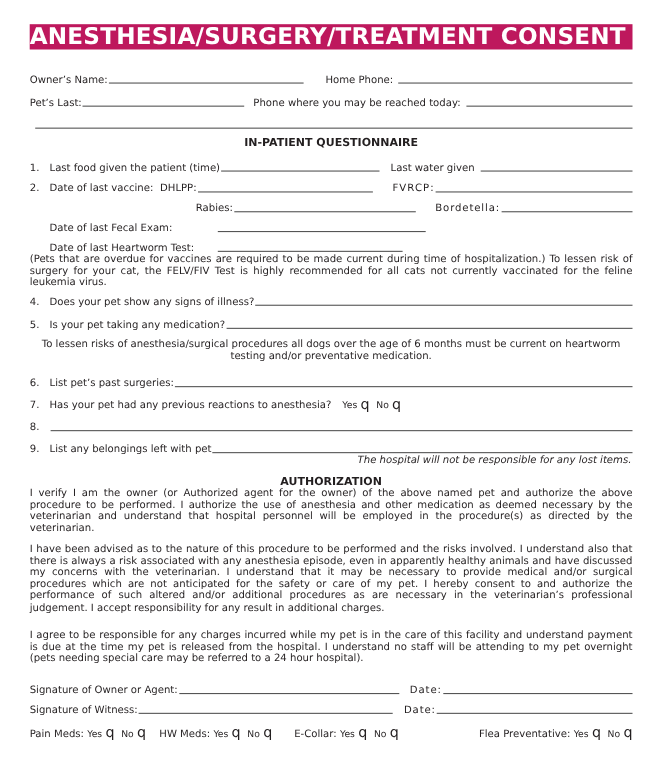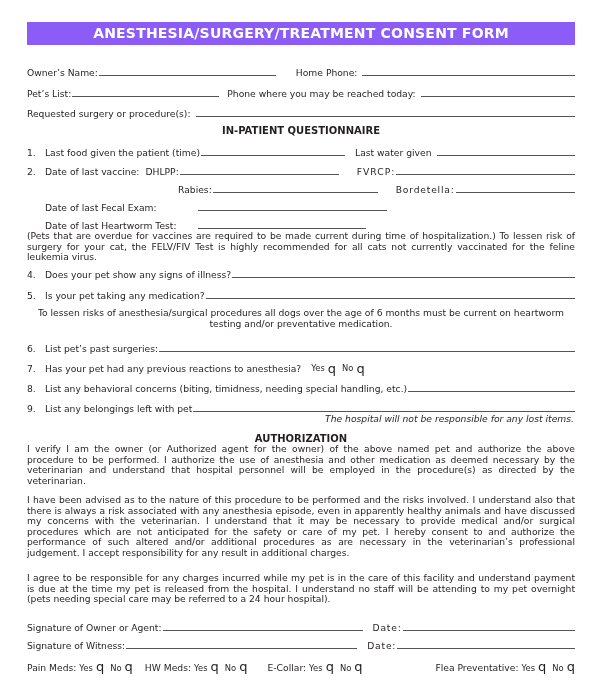--- a/index.html
+++ b/index.html
@@ -1,21 +1,21 @@
 <!DOCTYPE html>
 <html><head>
   <meta charset="utf-8">
   <style>
     html, body { margin: 0; padding: 0; background: #ffffff; }
     body { width: 600px; height: 700px; position: relative; overflow: hidden;
            font-family: "DejaVu Sans", sans-serif; color: #231f20; font-size: 9.2px; }
     .abs { position: absolute; white-space: nowrap; }
     .title-bar { position: absolute; left: 27px; top: 22px; width: 548px; height: 23px;
-                 background: #8b5cf6; color: #ffffff; font-weight: bold; font-size: 14px;
-                 text-align: center; line-height: 23px; letter-spacing: 0.2px; }
+                 background: #be185d; color: #ffffff; font-weight: bold; font-size: 21px;
+                 line-height: 23px; letter-spacing: 0.2px; }
     .row { position: absolute; left: 27px; width: 548px; height: 12px; display: flex; align-items: flex-end; }
     .lbl { white-space: nowrap; line-height: 11px; }
     .line { flex: 1; border-bottom: 1px solid #555; height: 0; margin-bottom: 2px; margin-left: 1px; }
     .fixed-line { border-bottom: 1px solid #555; height: 0; margin-bottom: 2px; margin-left: 1px; }
     .num { display: inline-block; width: 18px; }
     .section-title { position: absolute; left: 27px; width: 548px; text-align: center;
                      font-weight: bold; font-size: 10px; }
     .para { position: absolute; left: 27px; width: 548px; text-align: justify; line-height: 10.6px; font-size: 9.2px; }
     .para-last { text-align-last: left; }
     .chk { font-size: 13px; font-weight: normal; margin: 0 6px 0 3px; line-height: 10px; }
@@ -30,28 +30,27 @@
 <div class="title-bar">ANESTHESIA/SURGERY/TREATMENT CONSENT FORM</div>
 
 <div class="row" style="top:66px;">
   <span class="lbl">Owner’s Name:</span>
   <span class="fixed-line" style="width:177px;"></span>
   <span class="lbl" style="margin-left:20px;">Home Phone:</span>
   <span class="line" style="margin-left:5px;"></span>
 </div>
 
 <div class="row" style="top:87px;">
-  <span class="lbl">Pet’s List:</span>
+  <span class="lbl">Pet’s Last:</span>
   <span class="fixed-line" style="width:147px;"></span>
   <span class="lbl" style="margin-left:8px;">Phone where you may be reached today:</span>
   <span class="line" style="margin-left:5px;"></span>
 </div>
 
 <div class="row" style="top:107px;">
-  <span class="lbl">Requested surgery or procedure(s):</span>
   <span class="line" style="margin-left:5px;"></span>
 </div>
 
 <div class="section-title" style="top:125px;">IN-PATIENT QUESTIONNAIRE</div>
 
 <div class="row" style="top:146px;">
   <span class="lbl num">1.</span>
   <span class="lbl">Last food given the patient (time)</span>
   <span class="fixed-line" style="width:144px;"></span>
   <span class="lbl" style="margin-left:10px;">Last water given</span>
@@ -110,21 +109,20 @@
   <span class="lbl num">7.</span>
   <span class="lbl">Has your pet had any previous reactions to anesthesia?</span>
   <span class="lbl small" style="margin-left:10px;">Yes</span>
   <span class="lbl chk">q</span>
   <span class="lbl small">No</span>
   <span class="lbl chk">q</span>
 </div>
 
 <div class="row" style="top:382px;">
   <span class="lbl num">8.</span>
-  <span class="lbl">List any behavioral concerns (biting, timidness, needing special handling, etc.)</span>
   <span class="line"></span>
 </div>
 
 <div class="row" style="top:402px;">
   <span class="lbl num">9.</span>
   <span class="lbl">List any belongings left with pet</span>
   <span class="line"></span>
 </div>
 
 <div class="note abs" style="top:413px;">The hospital will not be responsible for any lost items.</div>

